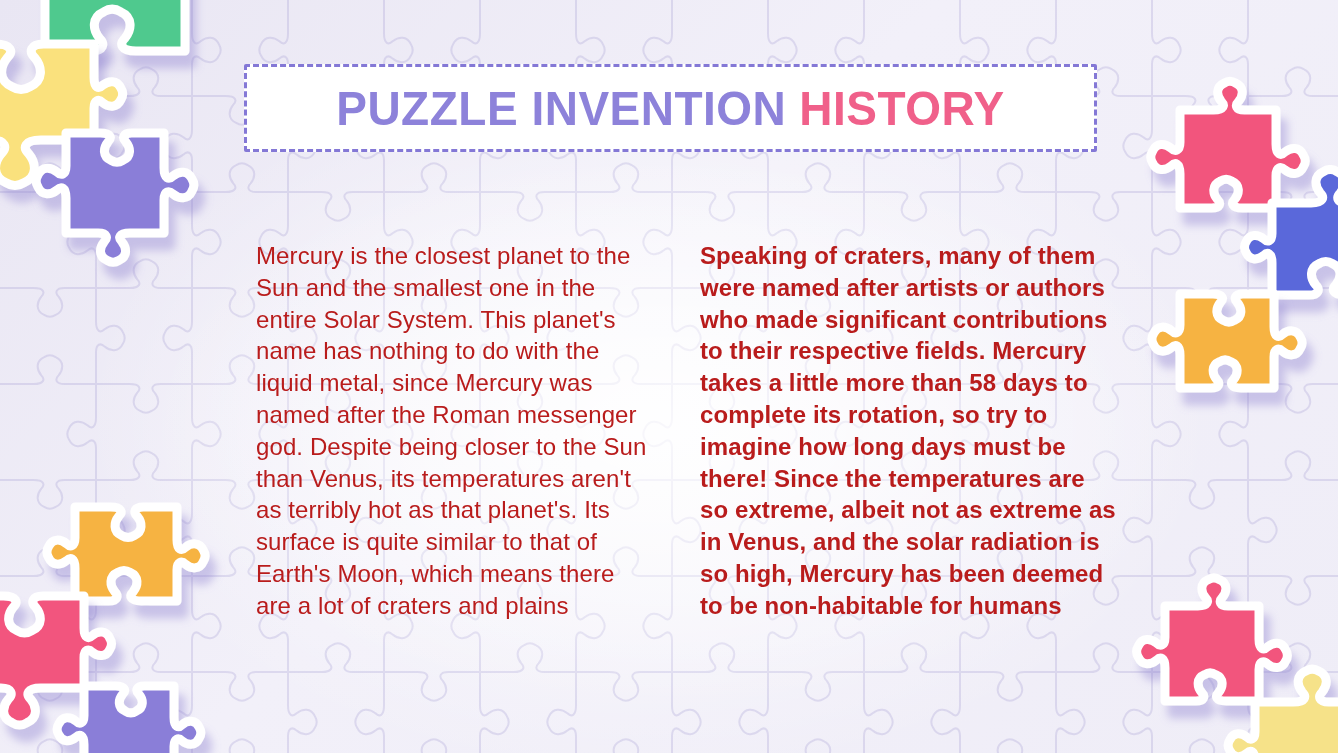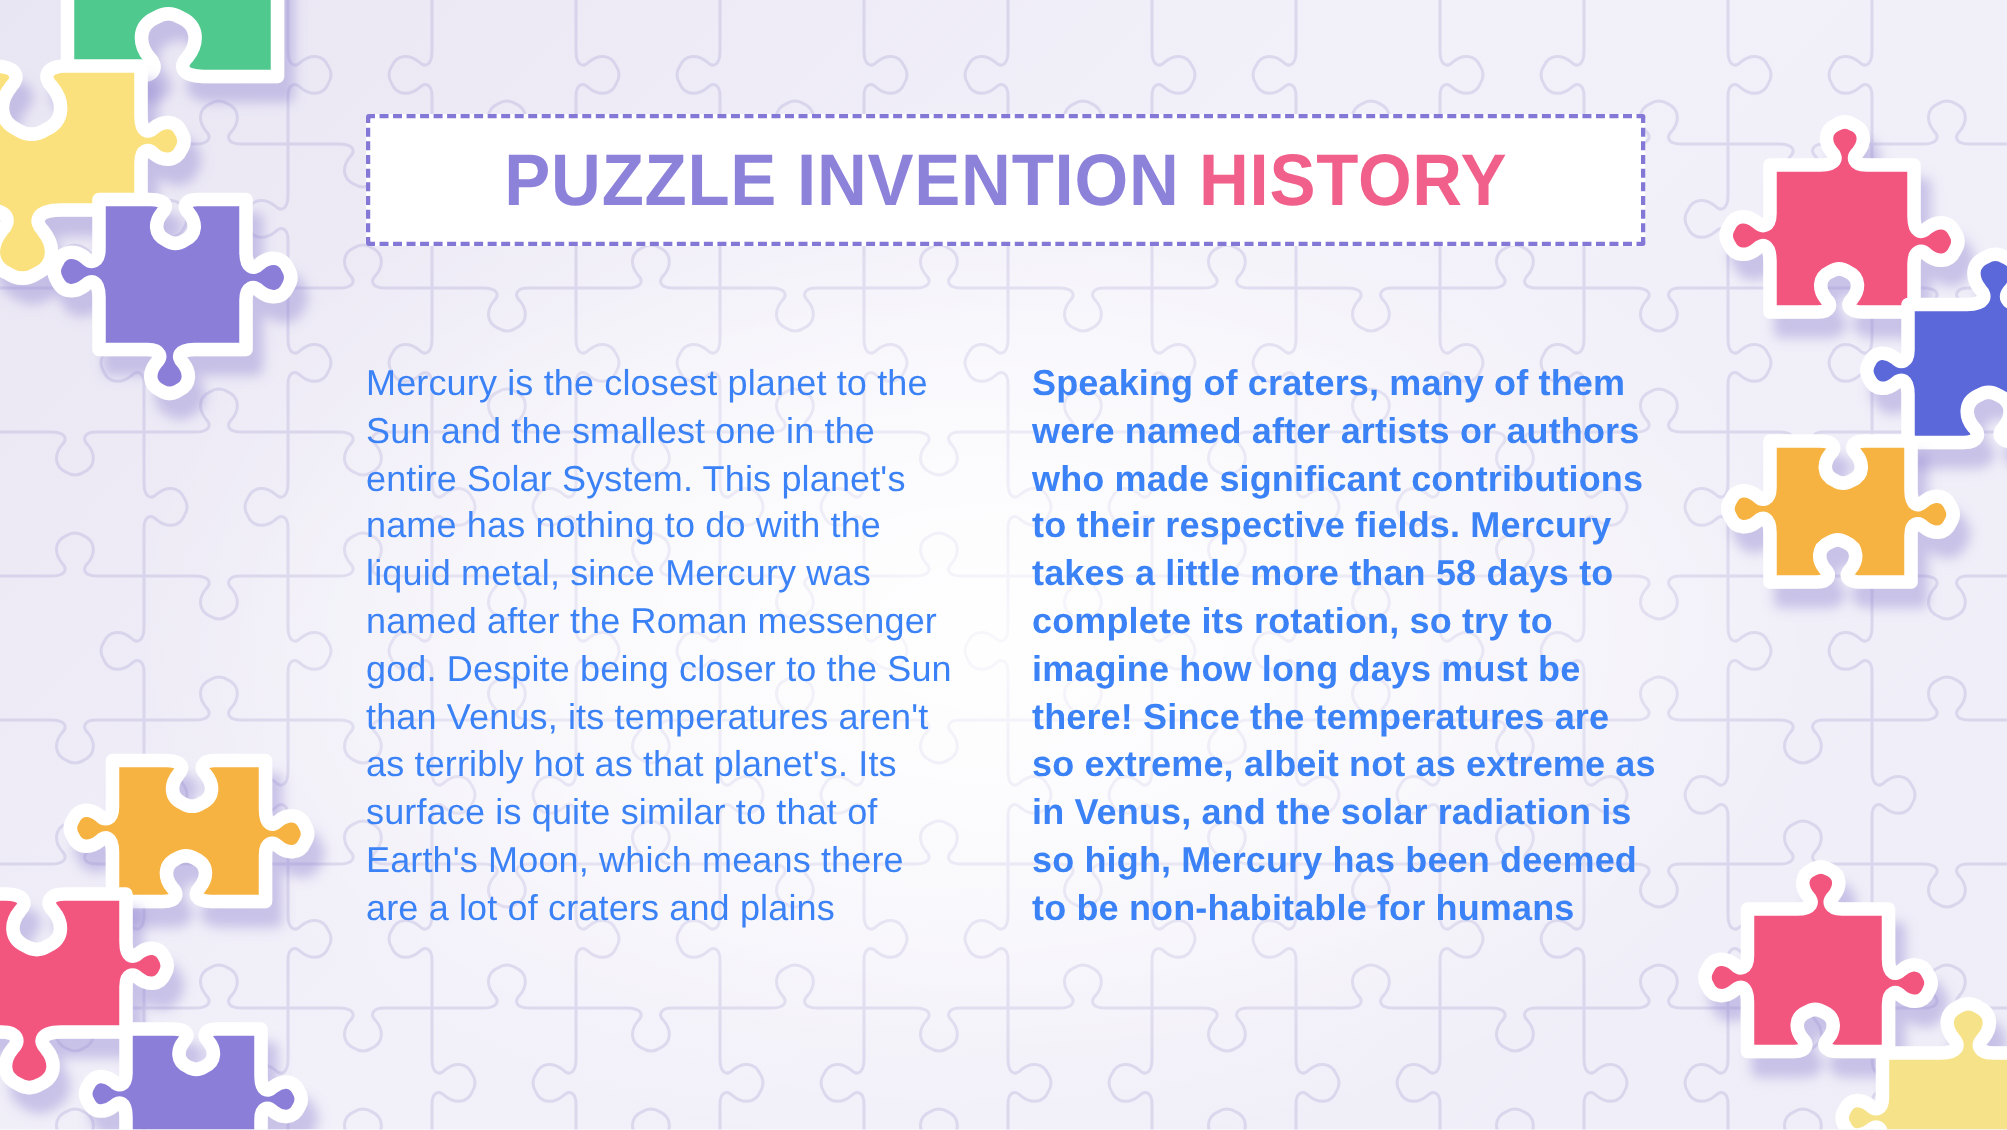--- a/index.html
+++ b/index.html
@@ -9,35 +9,35 @@
     background:
       radial-gradient(ellipse 760px 480px at 650px 420px, rgba(255,255,255,.85), rgba(255,255,255,0) 75%),
       linear-gradient(135deg,#e9e6f3 0%, #f2f0f9 45%, #efedf7 100%);
   }
   .stage{position:relative;width:1338px;height:753px;overflow:hidden;}
   svg.layer{position:absolute;left:0;top:0;width:1338px;height:753px;display:block;}
   .glow{position:absolute;left:140px;top:150px;width:1060px;height:560px;
     background:radial-gradient(closest-side,rgba(255,255,255,.75),rgba(255,255,255,0));
     pointer-events:none;}
   .titlebox{
-    position:absolute;left:244px;top:76px;width:853px;height:88px;
+    position:absolute;left:244px;top:64px;width:853px;height:88px;
     background:#ffffff;border:3px dashed #8478d6;border-radius:2px;
     display:flex;align-items:center;justify-content:center;box-sizing:border-box;
   }
   .titlebox h1{
     margin:0;font-size:46px;font-weight:bold;letter-spacing:.5px;
     display:flex;gap:13px;transform:scaleY(1.06);
     font-family:"Liberation Sans",sans-serif;
   }
   .t-purple{color:#8d82da;}
   .t-pink{color:#f0608a;}
   .col{
     position:absolute;top:240px;width:470px;
-    font-size:24px;line-height:31.8px;color:#3b82f6;
-    white-space:pre-line;letter-spacing:.1px;
+    font-size:24px;line-height:31.8px;color:#b91c1c;
+    white-space:pre-line;letter-spacing:.1px;margin-left:12px;
   }
   .col-left{left:244px;}
   .col-right{left:688px;font-weight:bold;}
 </style>
 </head>
 <body>
 
 <div class="stage">
 
   <svg class="layer" id="bg-pattern" viewBox="0 0 1338 753">

